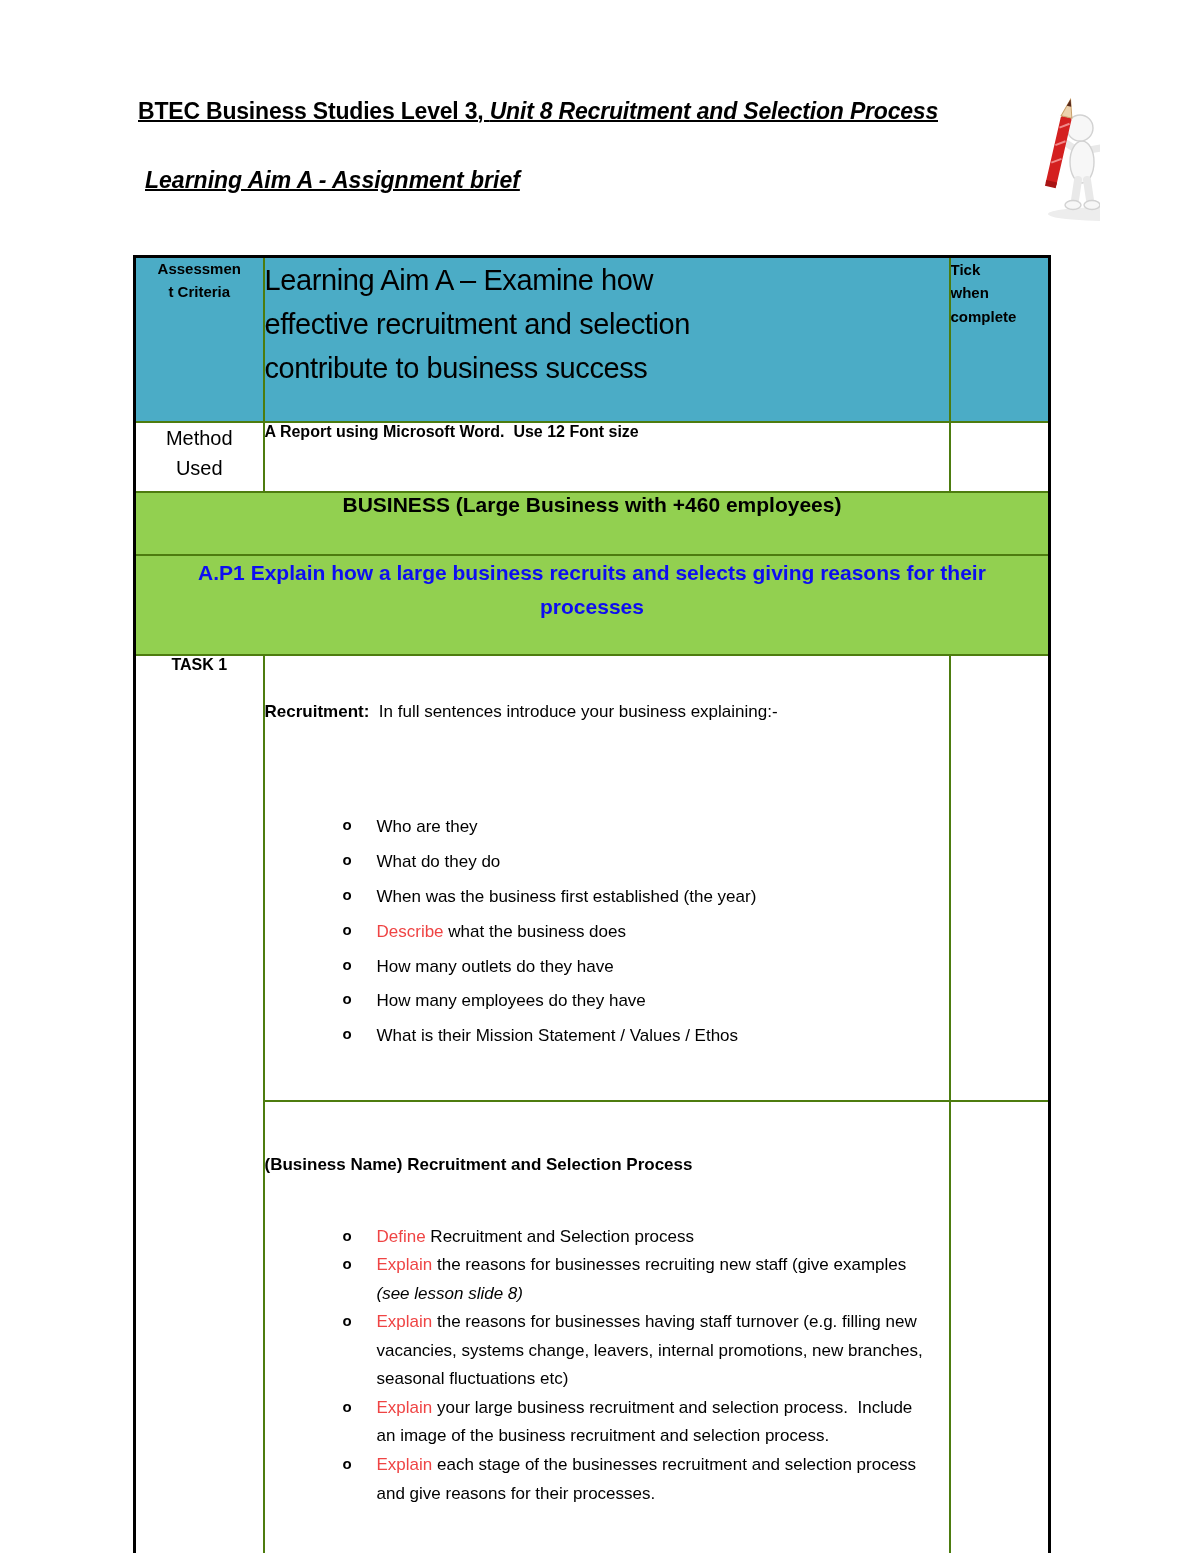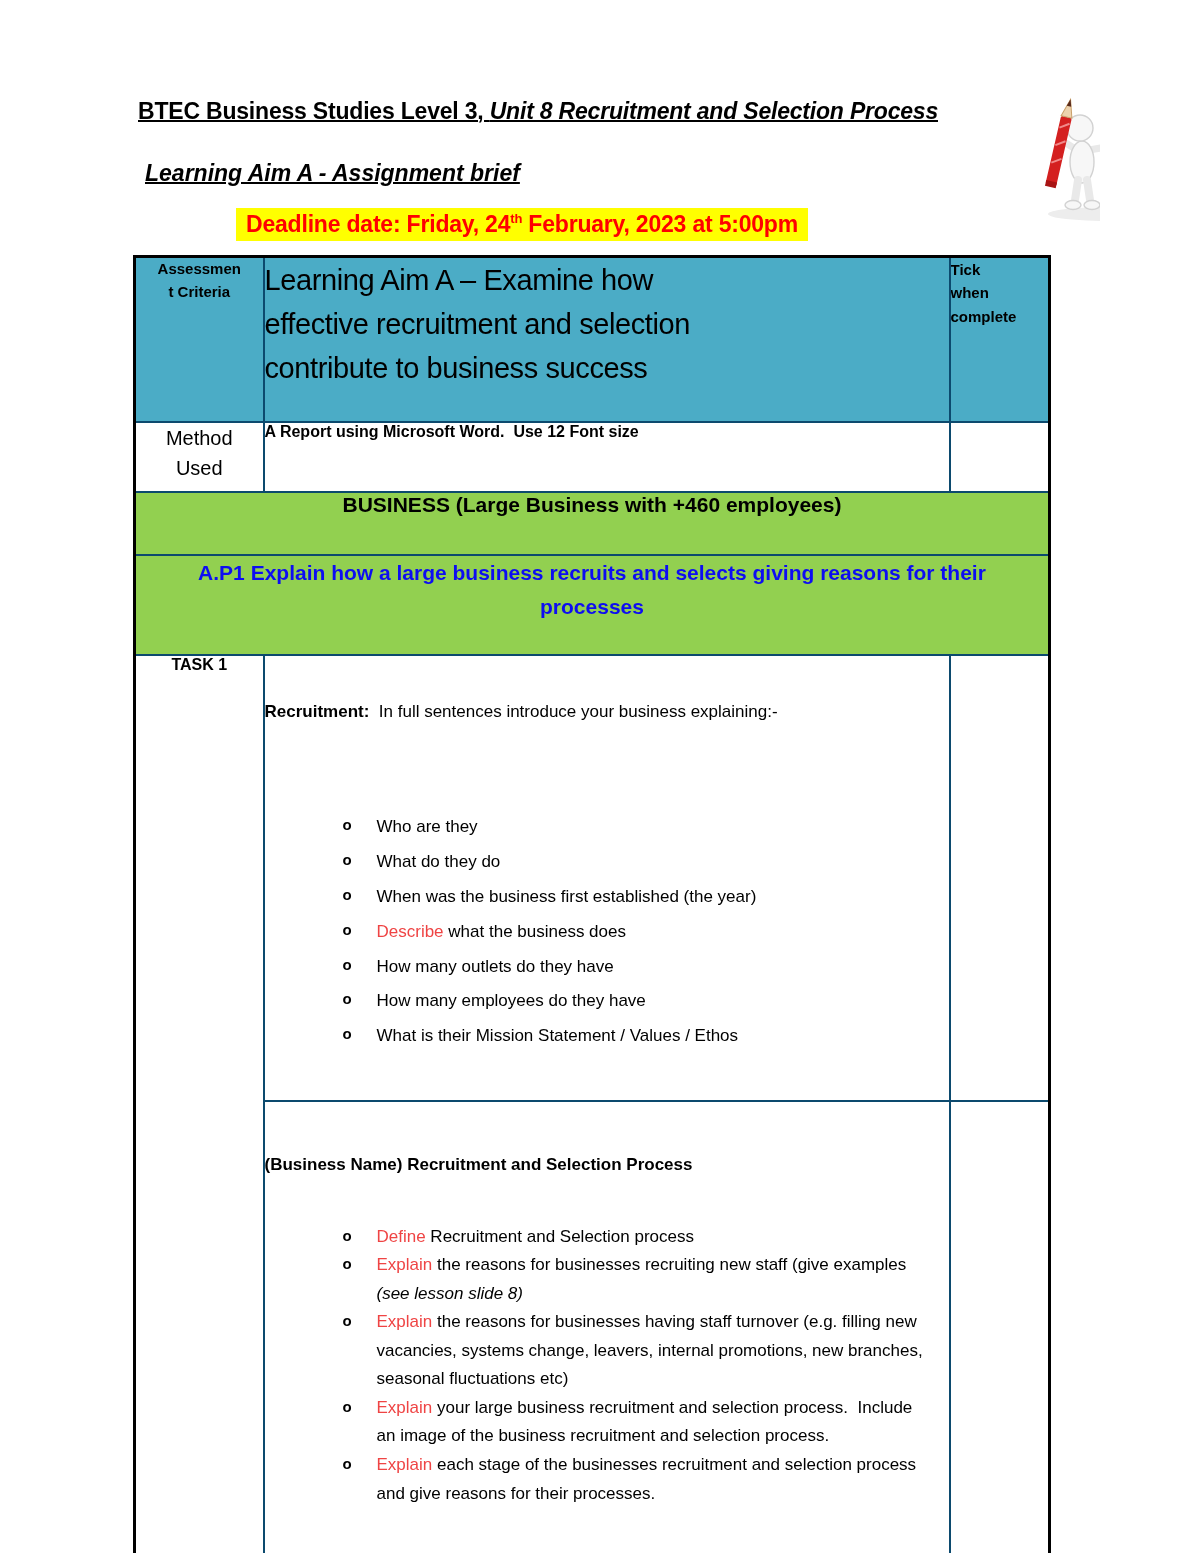--- a/index.html
+++ b/index.html
@@ -2,31 +2,31 @@
 <html><head>
 <meta charset="utf-8">
 <style>
   html,body{margin:0;padding:0;background:#fff;}
   .page{position:relative;width:1100px;height:1553px;background:#ffffff;
         font-family:"Liberation Sans", sans-serif;color:#000;overflow:hidden;}
 
   .doc-title{position:absolute;left:138px;top:98px;font-size:23px;font-weight:700;
              letter-spacing:-0.2px;text-decoration:underline;text-decoration-thickness:2px;}
   .doc-title .it{font-style:italic;}
-  .doc-subtitle{position:absolute;left:145px;top:160px;font-size:23px;font-weight:700;
+  .doc-subtitle{position:absolute;left:145px;top:167px;font-size:23px;font-weight:700;
                 font-style:italic;text-decoration:underline;text-decoration-thickness:2px;}
   .deadline{position:absolute;left:236px;top:208px;background:#ffff00;color:#ff0000;
             font-size:23px;font-weight:700;padding:3px 10px;letter-spacing:-0.2px;}
   .deadline sup{font-size:13px;}
 
   .clipart{position:absolute;left:1028px;top:86px;width:160px;height:140px;}
 
   table.brief{position:absolute;left:133px;top:255px;width:915px;border-collapse:collapse;
               table-layout:fixed;border:3px solid #000;}
-  table.brief td{border:2px solid #0c4a6e;vertical-align:top;padding:0;overflow:hidden;}
+  table.brief td{border:2px solid #4d7c0f;vertical-align:top;padding:0;overflow:hidden;}
 
   .cell-assessment{vertical-align:middle;text-align:center;font-size:15px;font-weight:700;
                    line-height:1.5;background:#4bacc6;}
   .cell-learning{background:#4bacc6;padding:8px 12px 0 12px;font-size:29px;font-weight:400;
                  line-height:1.52;letter-spacing:-0.4px;}
   .cell-tick{background:#4bacc6;padding:8px 0 0 10px;font-size:15px;font-weight:700;line-height:1.55;margin-top:24px;}
 
   .cell-method-label{vertical-align:middle;text-align:center;font-size:20px;font-weight:400;line-height:1.5;}
   .cell-method-value{vertical-align:middle;padding-left:12px;font-size:16px;font-weight:700;white-space:pre-wrap;}
 
@@ -53,23 +53,20 @@
 <body>
 
 <div class="page">
 
   <div class="doc-title">
     <span>BTEC Business Studies Level 3, </span><span class="it">Unit 8 Recruitment and Selection Process</span>
   </div>
 
   <div class="doc-subtitle"> Learning Aim A - Assignment brief </div>
 
-  <div class="deadline">
-    <span>Deadline date: Friday, 24</span><sup>th</sup><span> February, 2023 at 5:00pm</span>
-  </div>
 
   <svg class="clipart" viewBox="0 0 160 140" aria-hidden="true">
     <ellipse cx="82" cy="128" rx="62" ry="7" fill="#ededed"></ellipse>
 
     <rect x="88" y="18" width="62" height="108" rx="5" fill="#b3854e" stroke="#8f6a3a" stroke-width="1.5"></rect>
     <rect x="94" y="28" width="50" height="92" fill="#ffffff" stroke="#e2e2e2"></rect>
     <rect x="107" y="11" width="25" height="13" rx="4" fill="#d8c6a8" stroke="#a08c6a"></rect>
     <rect x="114" y="6" width="11" height="7" rx="3" fill="#c9b globalcbb" stroke="#a08c6a" fill-opacity="0"></rect>
     <rect x="114" y="6" width="11" height="7" rx="3" fill="#cdbc9e" stroke="#a08c6a"></rect>
     <g stroke="#cf1717" stroke-width="3.4" fill="none" stroke-linecap="round" stroke-linejoin="round">

